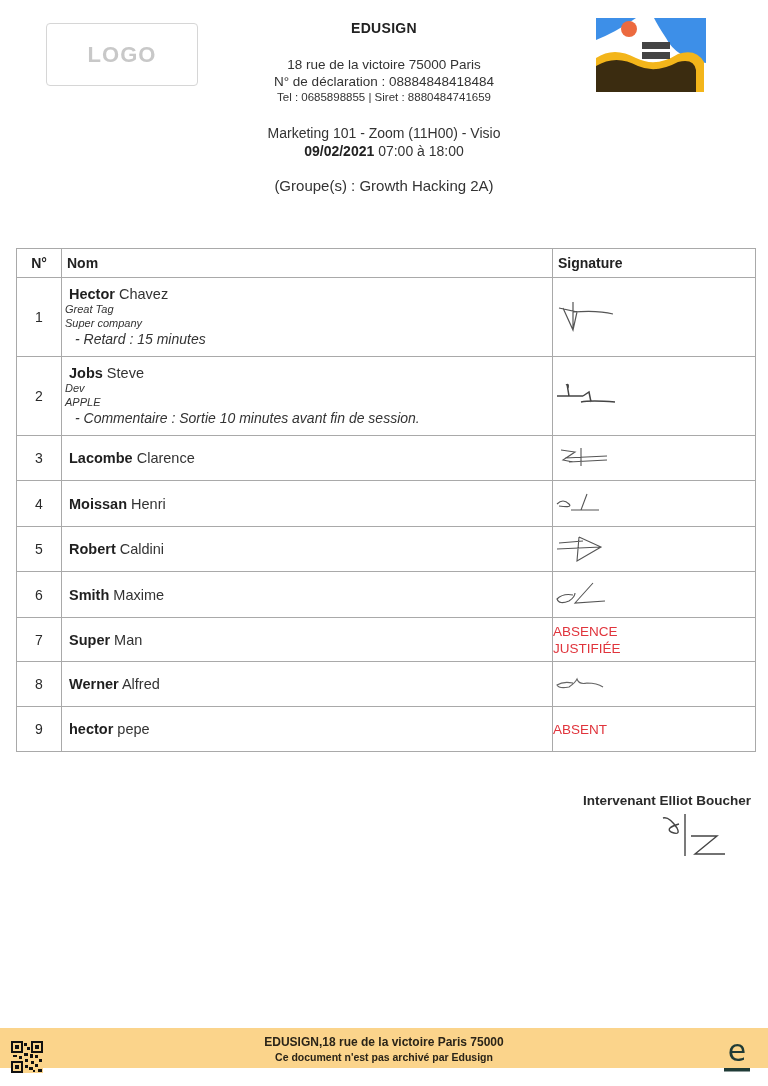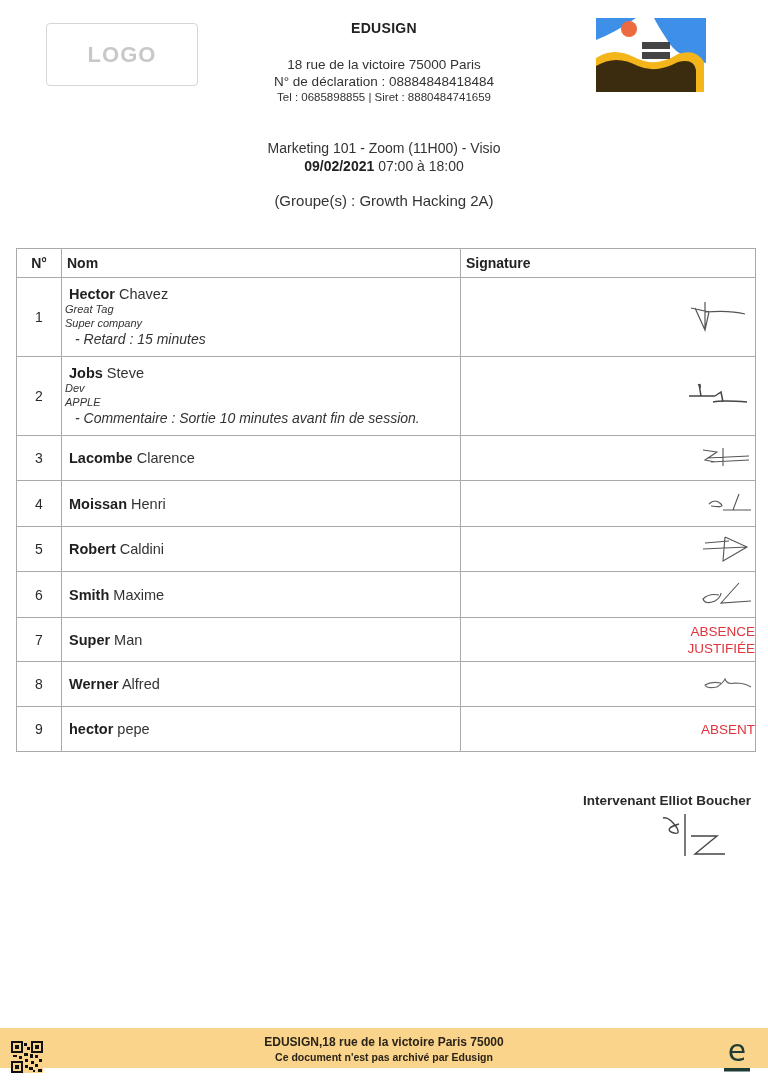--- a/index.html
+++ b/index.html
@@ -12,40 +12,40 @@
     display: flex; align-items: center; justify-content: center;
     color: #c8c8c8; font-size: 22px; font-weight: bold; letter-spacing: 1px;
   }
 
   .org-logo { position: absolute; left: 596px; top: 18px; width: 110px; height: 74px; }
 
   .header-center { position: absolute; left: 184px; width: 400px; top: 20px; text-align: center; }
   .org-name { font-size: 14px; font-weight: bold; color: #222; letter-spacing: 0.3px; }
   .addr { margin-top: 20px; font-size: 13.5px; line-height: 17px; color: #333; }
   .small { font-size: 11.5px; line-height: 15px; color: #333; }
-  .session { margin-top: 34px; font-size: 14px; line-height: 18px; color: #333; }
+  .session { margin-top: 19px; font-size: 14px; line-height: 18px; color: #333; }
   .session b { color: #222; }
   .groups { margin-top: 17px; font-size: 15px; color: #333; }
 
   table.att {
     position: absolute; left: 16px; top: 248px; width: 740px;
     border-collapse: collapse; font-size: 14px; color: #2a2a2a;
   }
   table.att td, table.att th { border: 1.5px solid #a9a9a9; }
   table.att th { height: 29px; text-align: left; font-weight: bold; font-size: 14px; padding: 0 5px; color: #222; }
   table.att th.num { text-align: center; width: 45px; padding: 0; }
-  table.att th.sig { width: 295px; margin-left: 16px; }
+  table.att th.sig { width: 203px; margin-left: 16px; }
   td.n { text-align: center; font-size: 14px; }
   td.name { padding: 2px 6px 2px 3px; vertical-align: middle; }
   td.name .nm { padding-left: 4px; font-size: 14.5px; }
   td.name .nm b { font-weight: bold; color: #1f1f1f; }
   td.name .nm span { color: #333; }
   .meta { font-style: italic; font-size: 11px; line-height: 14px; color: #333; }
   .note { font-style: italic; font-size: 14px; padding-left: 10px; color: #333; line-height: 18px; }
-  td.sigc { text-align: right; vertical-align: middle; }
+  td.sigc { text-align: left; vertical-align: middle; }
   .status { color: #e0343c; font-size: 13.5px; line-height: 17px; font-weight: 500; }
   svg.sig { display: inline-block; }
 
   .trainer { position: absolute; right: 17px; top: 793px; text-align: right; }
   .trainer-label { font-size: 13.5px; font-weight: bold; color: #2a2a2a; }
   .trainer-sig { position: absolute; left: 655px; top: 812px; }
 
   .footer {
     position: absolute; left: 0; top: 1028px; width: 768px; height: 40px;
     background: #fbd48b; text-align: center;

